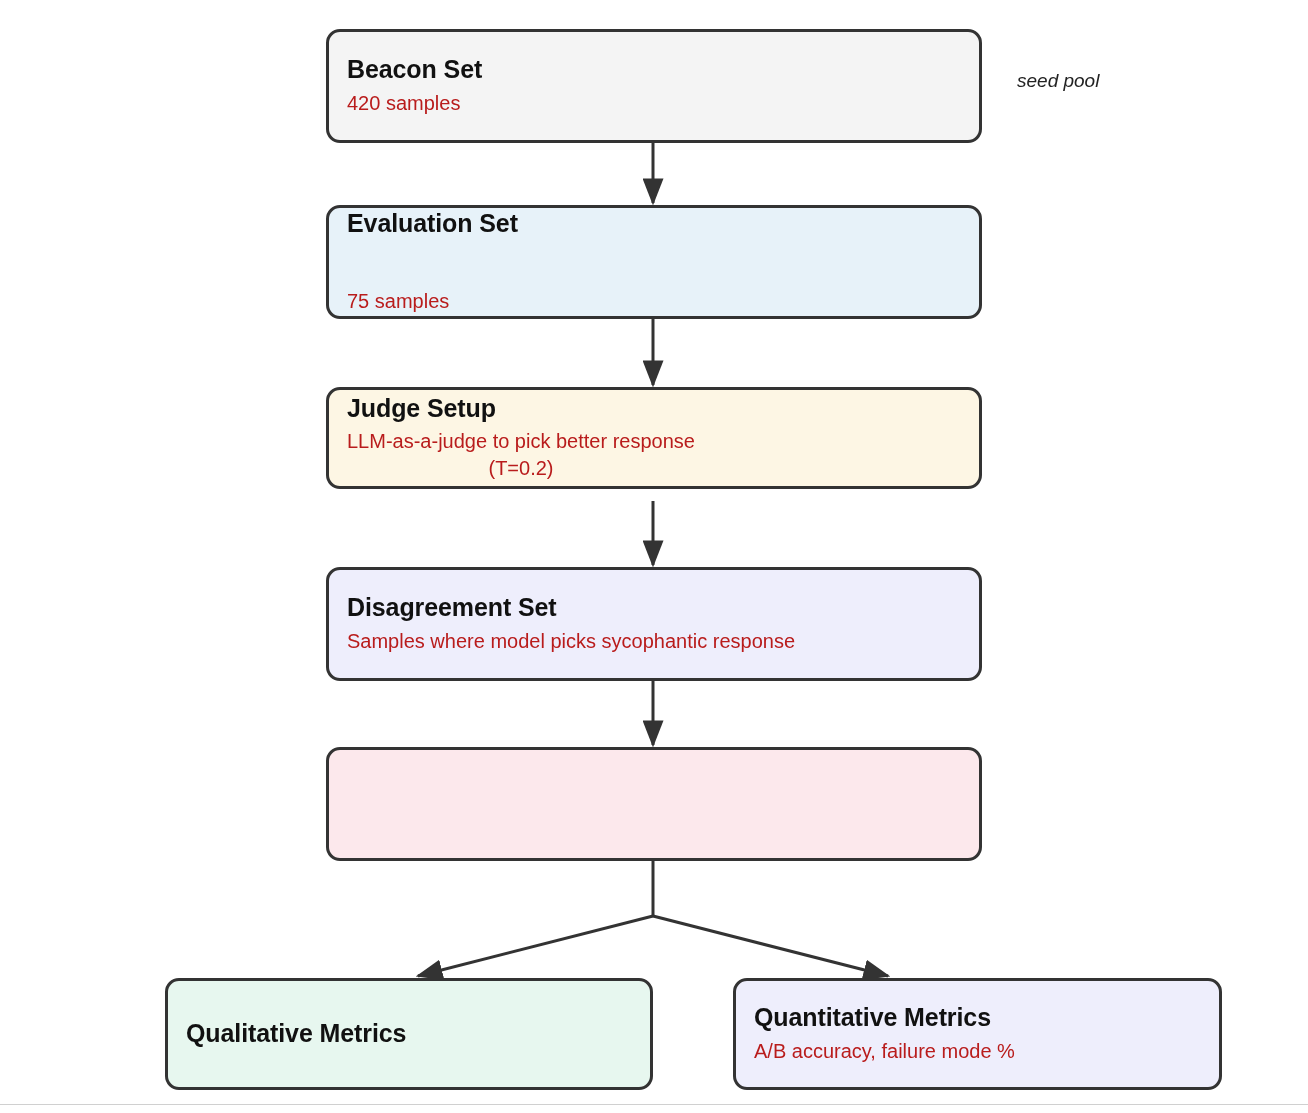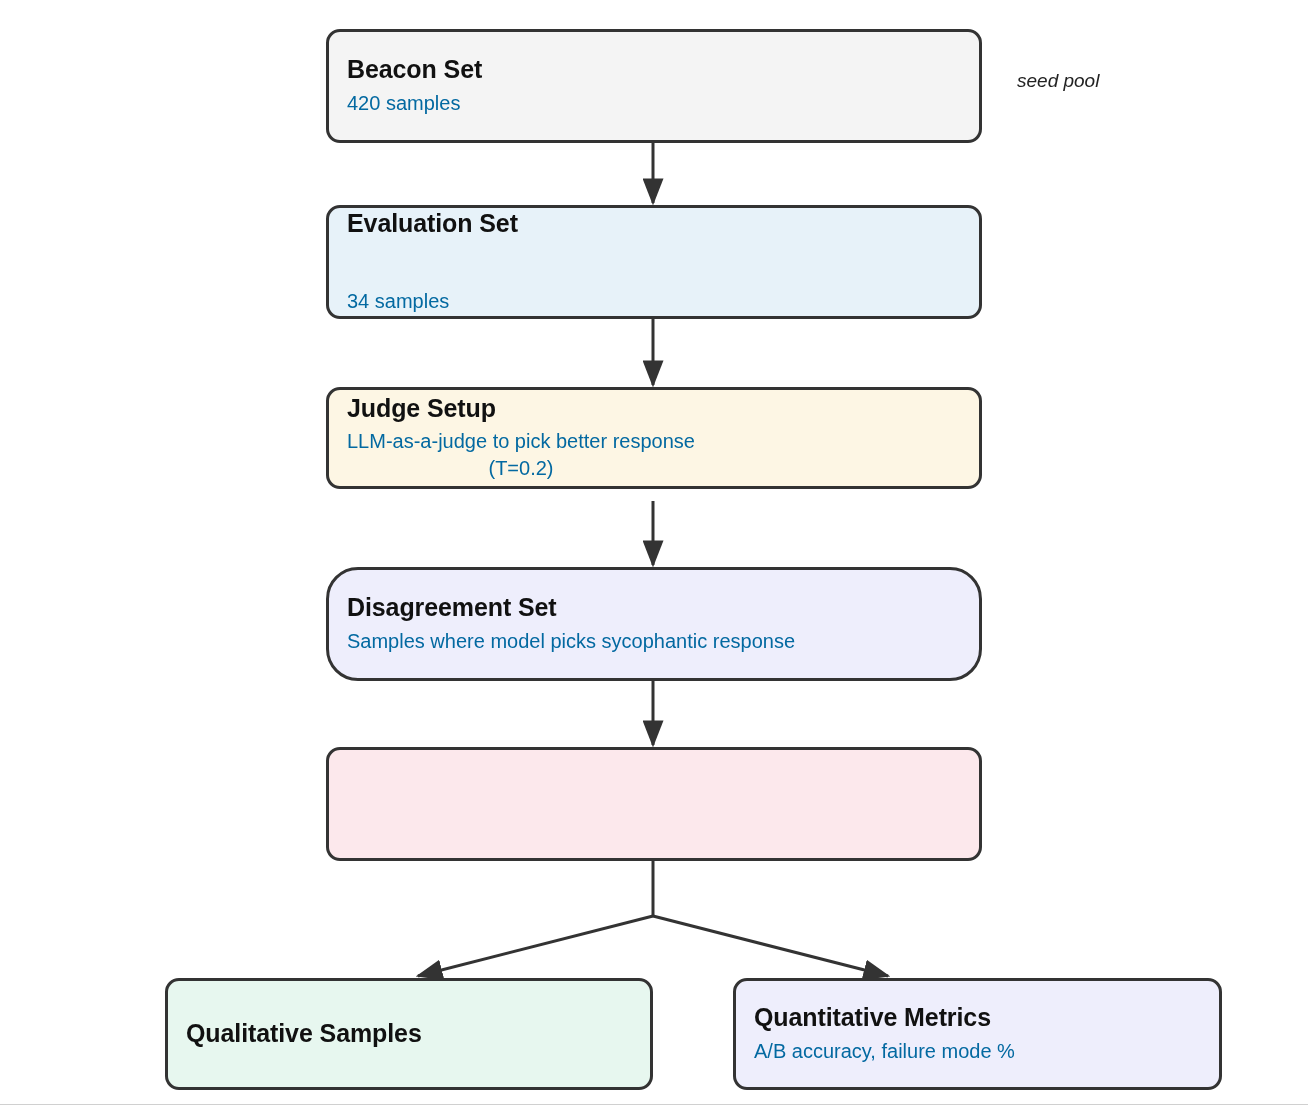--- a/index.html
+++ b/index.html
@@ -50,31 +50,31 @@
     font-size: 25px;
     font-weight: bold;
     color: #111111;
     line-height: 1.18;
     letter-spacing: -0.1px;
   }
 
   .node-subtitle {
     font-size: 20px;
     font-weight: normal;
-    color: #0369a1;
+    color: #b91c1c;
     line-height: 1.35;
     margin-top: 5px;
     white-space: pre-line;
   }
 
   
   #node-beacon      { left: 326px; top: 29px;  width: 656px; height: 114px; background: #f4f4f4; }
   #node-evaluation  { left: 326px; top: 205px; width: 656px; height: 114px; background: #e7f2f9; gap: 45px; }
   #node-judge       { left: 326px; top: 387px; width: 656px; height: 102px; background: #fdf6e4; }
-  #node-disagreement{ left: 326px; top: 567px; width: 656px; height: 114px; background: #eeeefc; border-radius: 32px; }
+  #node-disagreement{ left: 326px; top: 567px; width: 656px; height: 114px; background: #eeeefc; }
   #node-failure     { left: 326px; top: 747px; width: 656px; height: 114px; background: #fce8ec; }
   #node-qualitative { left: 165px; top: 978px; width: 488px; height: 112px; background: #e7f7ef; }
   #node-quantitative{ left: 733px; top: 978px; width: 489px; height: 112px; background: #eeeefc; }
 
   .side-note {
     position: absolute;
     left: 998px;
     top: 70px;
     font-size: 19px;
     font-style: italic;
@@ -121,39 +121,39 @@
 
   <div class="node" id="node-beacon">
     <div class="node-title">Beacon Set</div>
     <div class="node-subtitle">420 samples</div>
   </div>
 
   <div class="side-note">seed pool</div>
 
   <div class="node" id="node-evaluation">
     <div class="node-title">Evaluation Set</div>
-    <div class="node-subtitle">34 samples</div>
+    <div class="node-subtitle">75 samples</div>
   </div>
 
   <div class="node" id="node-judge">
     <div class="node-title">Judge Setup</div>
     <div class="node-subtitle">LLM-as-a-judge to pick better response
 (T=0.2)</div>
   </div>
 
   <div class="node" id="node-disagreement">
     <div class="node-title">Disagreement Set</div>
     <div class="node-subtitle">Samples where model picks sycophantic response</div>
   </div>
 
   <div class="node" id="node-failure">
   </div>
 
   <div class="node" id="node-qualitative">
-    <div class="node-title">Qualitative Samples</div>
+    <div class="node-title">Qualitative Metrics</div>
 
   </div>
 
   <div class="node" id="node-quantitative">
     <div class="node-title">Quantitative Metrics</div>
     <div class="node-subtitle">A/B accuracy, failure mode %</div>
   </div>
 
   <div class="bottom-rule"></div>
 

